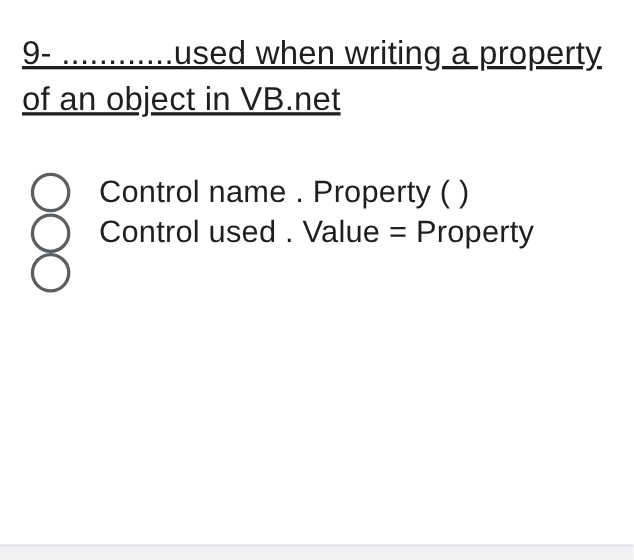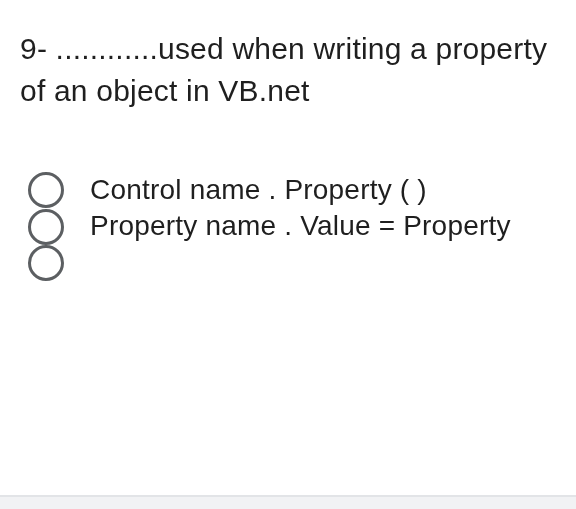--- a/index.html
+++ b/index.html
@@ -11,22 +11,23 @@
       font-family: Arial, Helvetica, sans-serif;
       background: #ffffff;
       width: 576px;
       height: 509px;
       padding: 28px 20px;
       color: #1f1f1f;
     }
     .question-text {
       font-size: 30px;
       line-height: 1.4;
-      margin-bottom: 60px;
+      margin-bottom: 45px;
       letter-spacing: 0.2px;
+      text-decoration: underline;
     }
     .options {
       display: flex;
       flex-direction: column;
       padding-left: 8px;
     }
     .option {
       display: flex;
       align-items: center;
       gap: 26px;
@@ -62,21 +63,21 @@
 
 <div class="options">
 
   <div class="option">
     <span class="radio"></span>
     <span class="option-label">Control name . Property ( )</span>
   </div>
 
   <div class="option">
     <span class="radio"></span>
-    <span class="option-label">Property name . Value = Property</span>
+    <span class="option-label">Control used . Value = Property</span>
   </div>
 
   <div class="option">
     <span class="radio"></span>
   </div>
 
 </div>
 
 <div class="footer-bar"></div>
 

